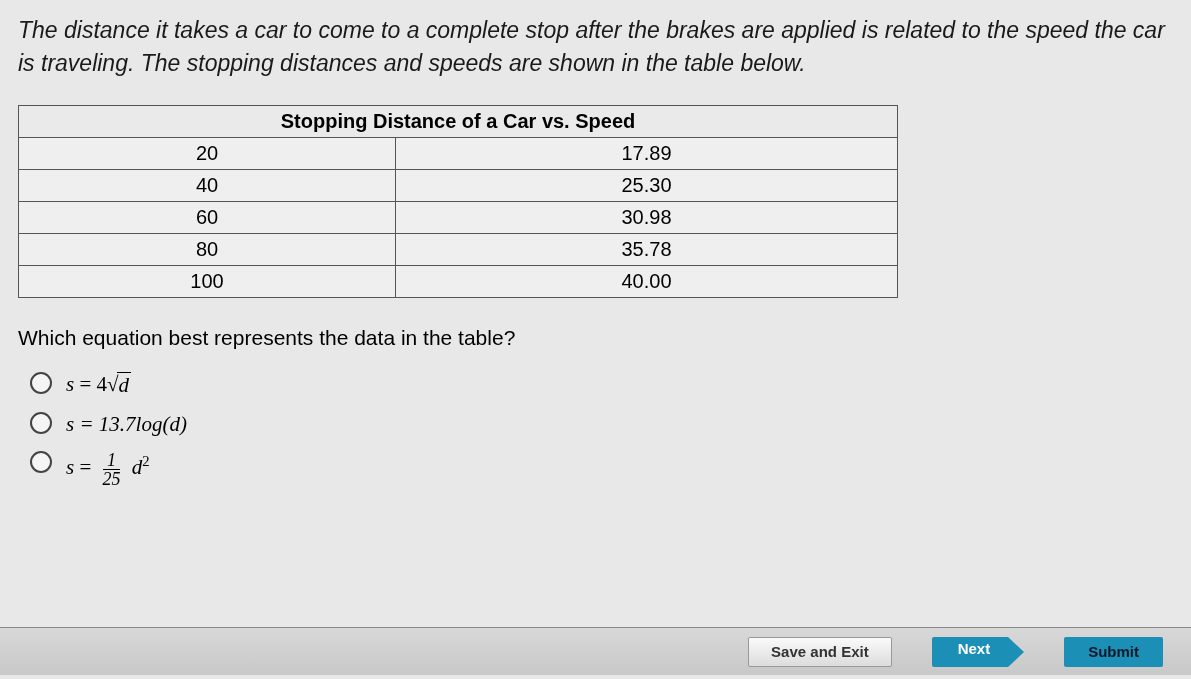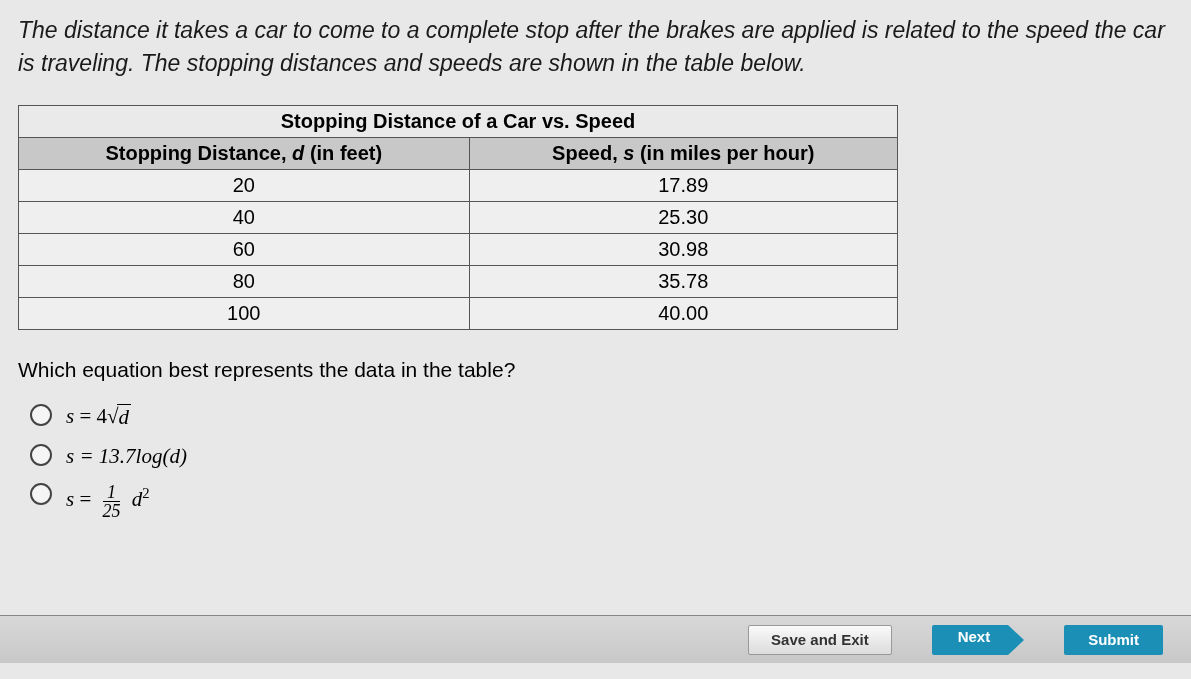--- a/index.html
+++ b/index.html
@@ -91,21 +91,21 @@
       vertical-align: middle;
       line-height: 1;
       margin: 0 2px;
       font-size: 18px;
     }
     .frac .num { border-bottom: 1.5px solid #000; padding: 0 4px; }
     .frac .den { padding: 0 4px; }
     .sup { font-size: 0.7em; vertical-align: super; font-style: normal; }
     .footer {
       position: absolute;
-      bottom: 16px;
+      bottom: 4px;
       left: 0;
       right: 0;
       height: 48px;
       display: flex;
       justify-content: flex-end;
       align-items: center;
       gap: 40px;
       padding-right: 28px;
       background: linear-gradient(#d8d8d8, #c8c8c8);
       border-top: 1px solid #888;
@@ -135,44 +135,36 @@
     }
     .next-wrap { display: flex; align-items: center; }
     .arrow-right {
       width: 0; height: 0;
       border-top: 15px solid transparent;
       border-bottom: 15px solid transparent;
       border-left: 16px solid #1b8fb5;
     }
     .btn-submit {
       background: #1b8fb5;
-      color: #ffffff;
+      color: #0f172a;
       padding: 0 24px;
       border-radius: 2px;
     }
   </style>
 </head>
 <body>
 
 <div class="content">
   <div class="question-text">The distance it takes a car to come to a complete stop after the brakes are applied is related to the speed the car is traveling. The stopping distances and speeds are shown in the table below.</div>
 
   <table class="data-table">
     <tbody>
         <tr>
           <th class="table-title" colspan="2">Stopping Distance of a Car vs. Speed</th>
         </tr>
-    <tr>
-      <th class="col-header">
-        <span>Stopping Distance, </span><span style="font-style:italic">d</span><span> (in feet)</span>
-      </th>
-      <th class="col-header">
-        <span>Speed, </span><span style="font-style:italic">s</span><span> (in miles per hour)</span>
-      </th>
-    </tr>
     <tr>
           <td>20</td>
           <td>17.89</td>
         </tr>
     <tr>
           <td>40</td>
           <td>25.30</td>
         </tr>
     <tr>
           <td>60</td>

